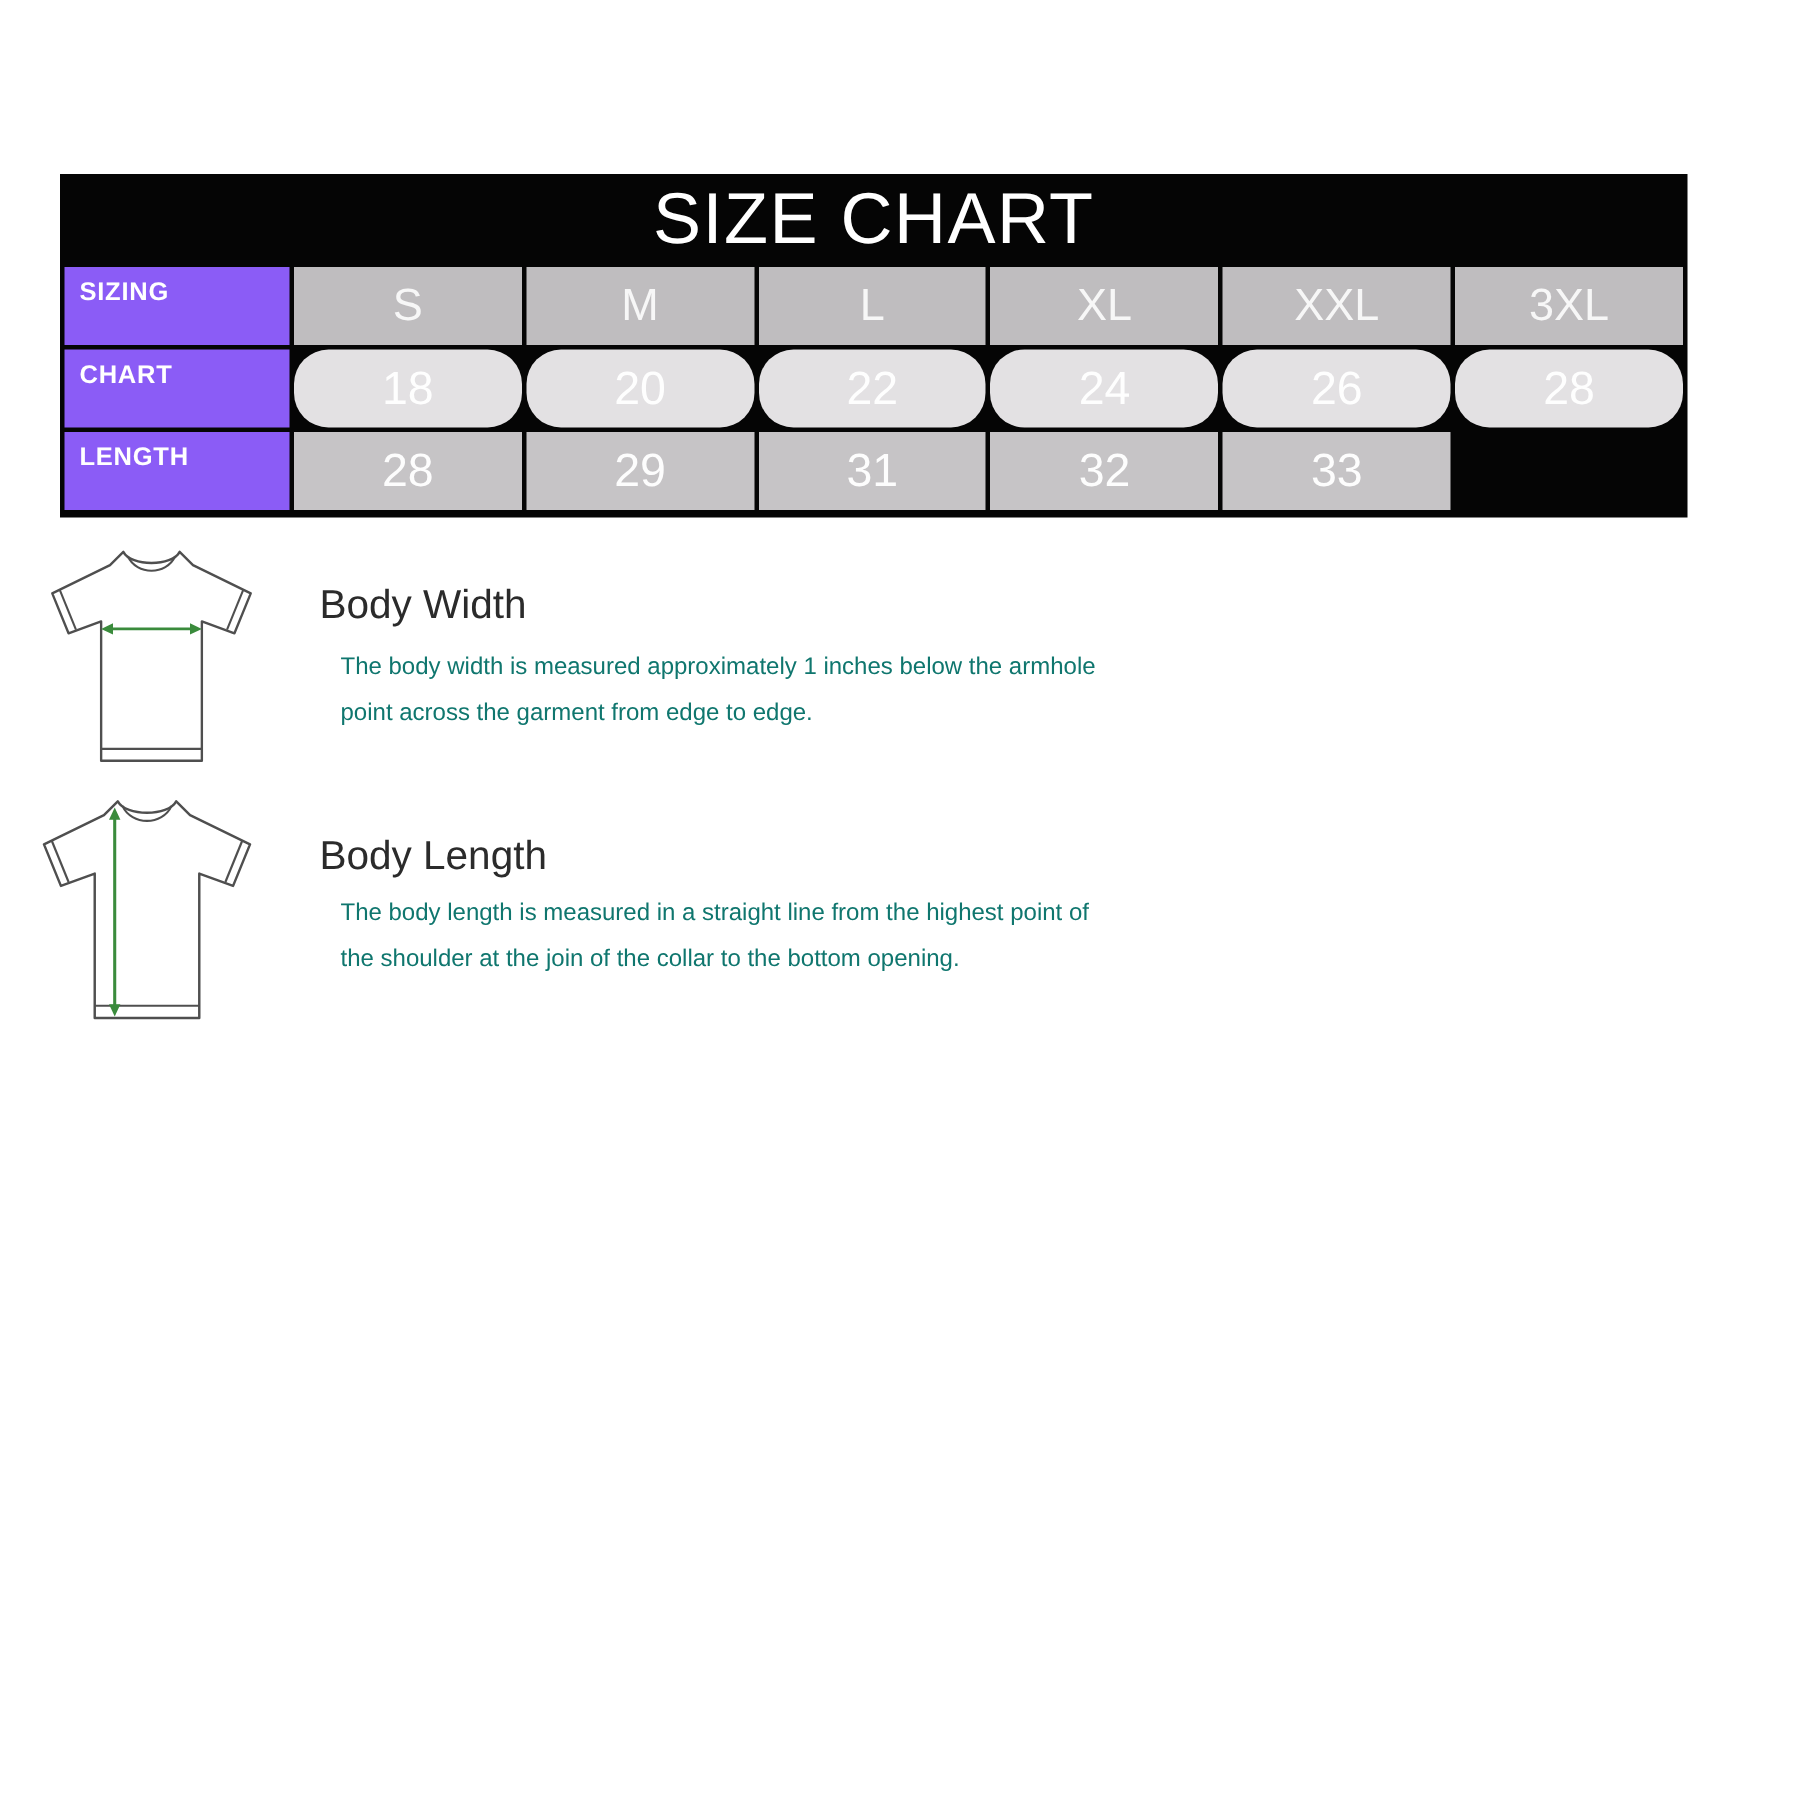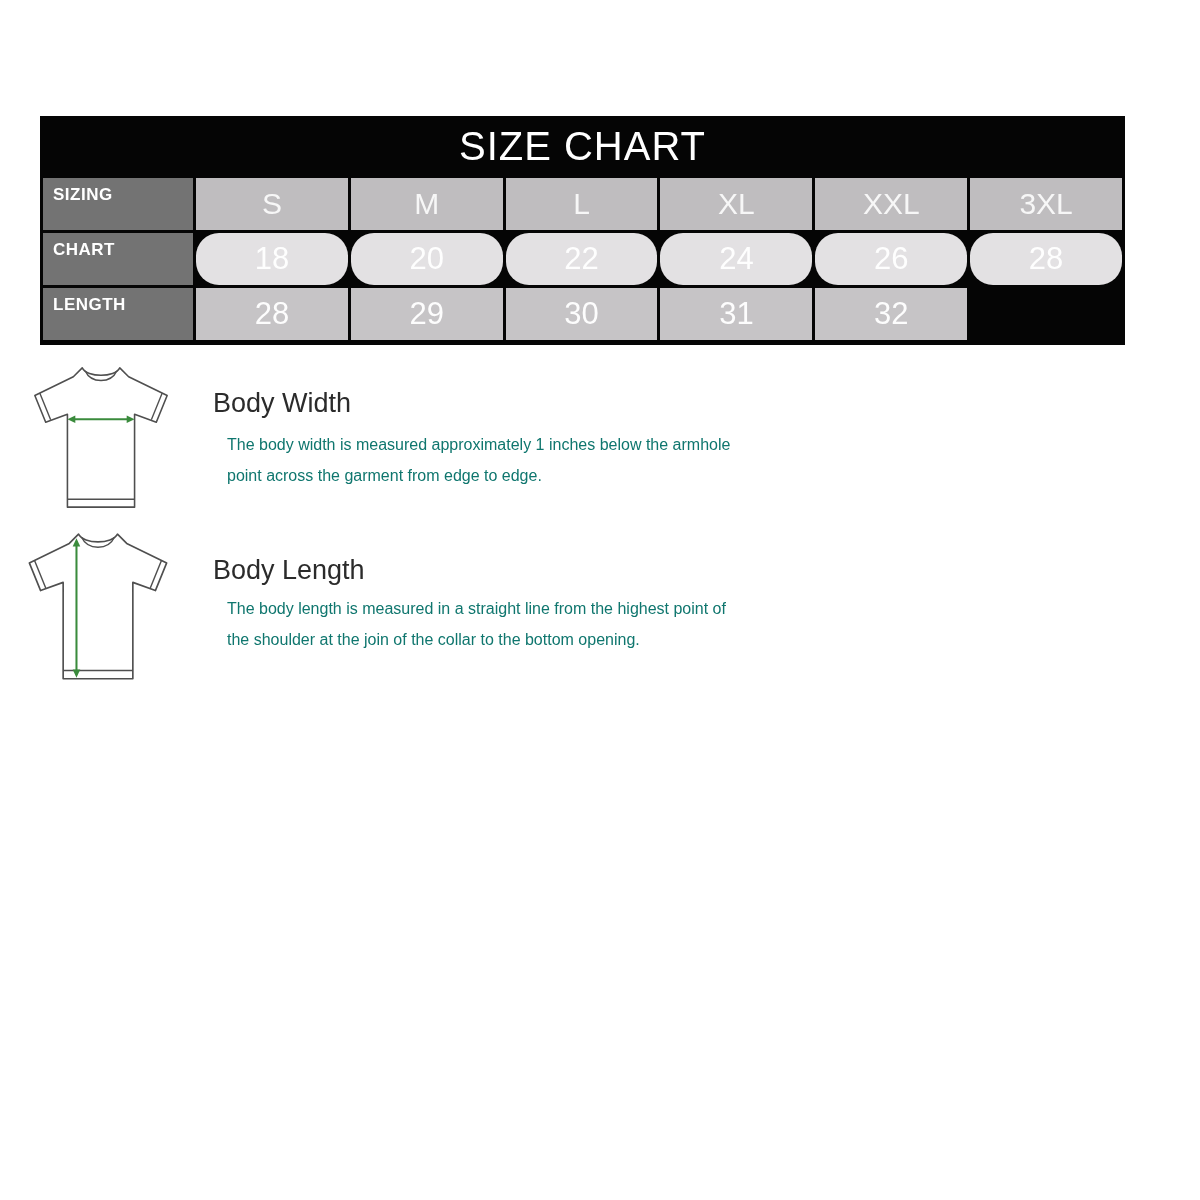--- a/index.html
+++ b/index.html
@@ -16,21 +16,21 @@
     position: absolute;
     left: 40px; top: 116px;
     width: 1085px;
     background: #050505;
     box-sizing: border-box;
   }
   .sc-title {
     height: 60px;
     display: flex; align-items: center; justify-content: center;
     color: #ffffff;
-    font-size: 40px;
+    font-size: 48px;
     font-weight: 400;
     letter-spacing: 1px;
   }
   .sc-grid {
     display: grid;
     grid-template-columns: 150px repeat(6, 1fr);
     grid-auto-rows: 52px;
     gap: 3px;
     padding: 2px 3px 5px 3px;
   }
@@ -40,21 +40,21 @@
     overflow: hidden;
   }
   .cell.rowlabel {
     justify-content: flex-start;
     align-items: flex-start;
     padding: 7px 0 0 10px;
     box-sizing: border-box;
     font-size: 17px;
     font-weight: bold;
     letter-spacing: 0.5px;
-    background: #737373;
+    background: #8b5cf6;
   }
   .cell.sizing { background: #bfbdbf; font-size: 30px; font-weight: 400; color: #f7f7f7; }
   .cell.width  { background: #e3e1e3; font-size: 31px; font-weight: 400; color: #fefefe; border-radius: 23px; }
   .cell.length { background: #c6c4c6; font-size: 31px; font-weight: 400; color: #fdfdfd; }
 
   
   .shirt-svg { position: absolute; }
   .guide-heading {
     position: absolute;
     left: 213px;
@@ -93,23 +93,23 @@
       <div class="cell width">18</div>
       <div class="cell width">20</div>
       <div class="cell width">22</div>
       <div class="cell width">24</div>
       <div class="cell width">26</div>
       <div class="cell width">28</div>
 
       <div class="cell rowlabel">LENGTH</div>
       <div class="cell length">28</div>
       <div class="cell length">29</div>
-      <div class="cell length">30</div>
       <div class="cell length">31</div>
       <div class="cell length">32</div>
+      <div class="cell length">33</div>
 
     </div>
   </div>
 
   <svg class="shirt-svg" style="left:22px; top:360px; width:158px; height:158px;" viewBox="0 0 160 160">
     <g fill="#ffffff" stroke="#4f4f4f" stroke-width="1.6" stroke-linejoin="round">
       <path d="M52 17 L61 8 C66 18 94 18 99 8 L108 17 L147 36 L136 63 L114 55 L114 149 L46 149 L46 55 L24 63 L13 36 Z"></path>
     </g>
     <g fill="none" stroke="#4f4f4f" stroke-width="1.4">
       <path d="M64 11 C70 24 90 24 96 11"></path>

